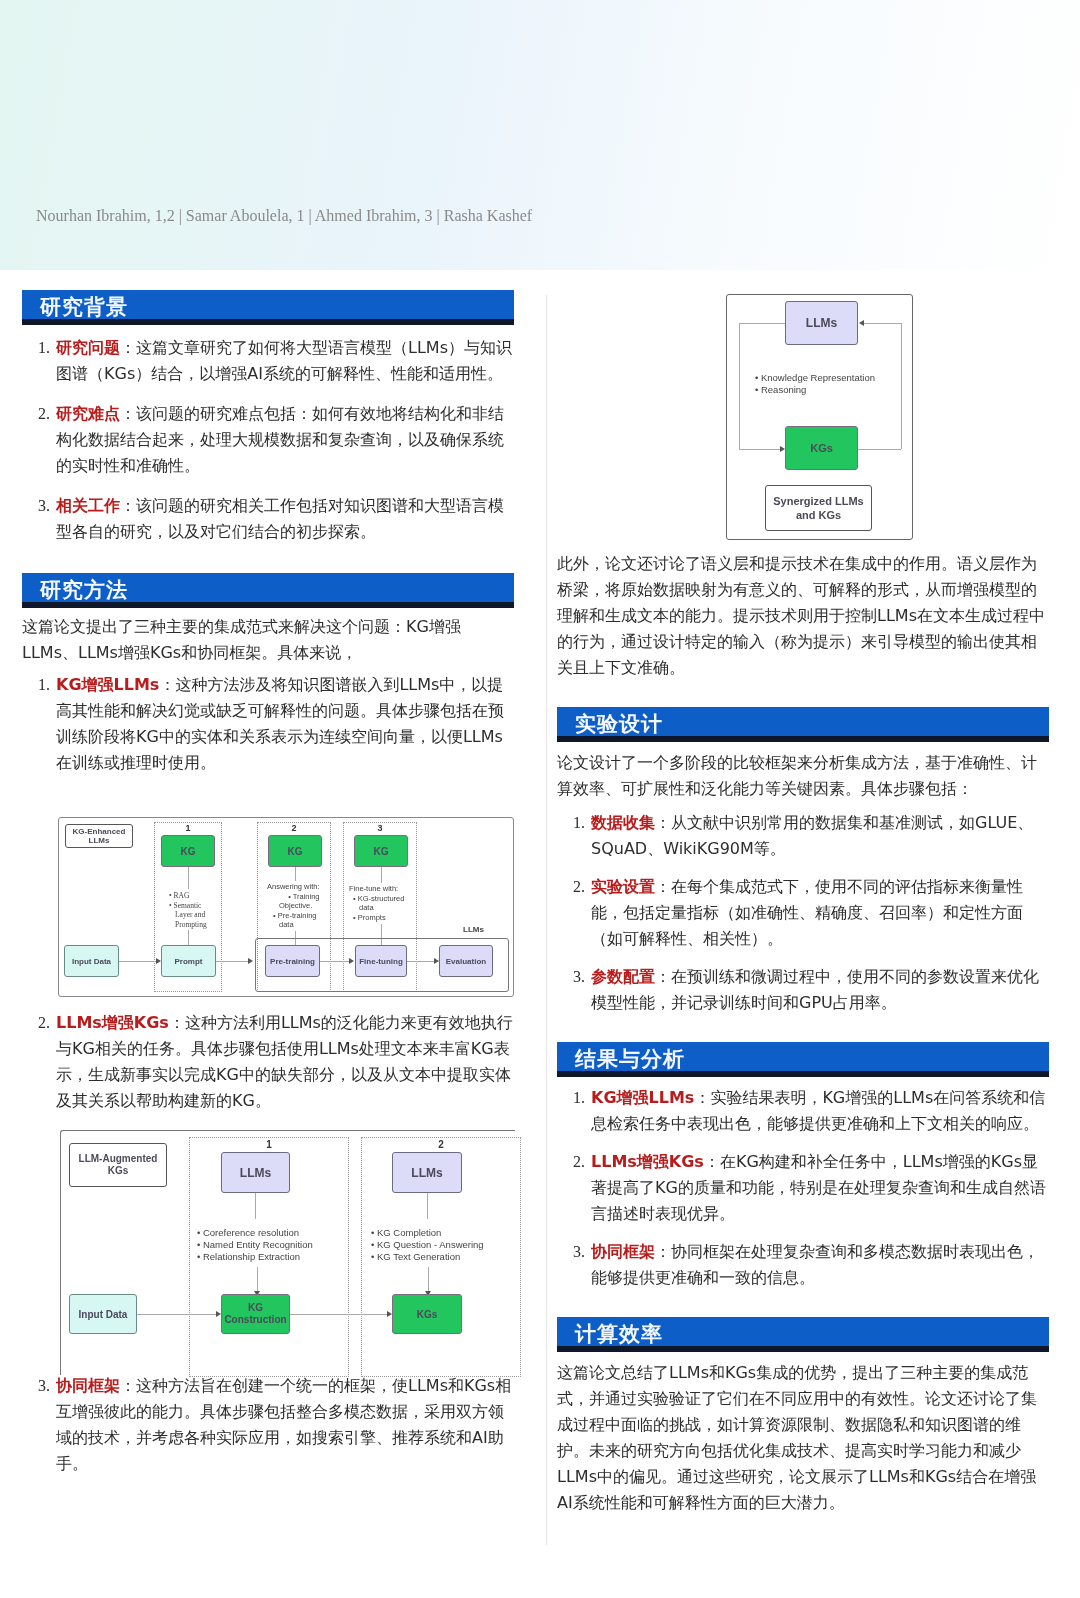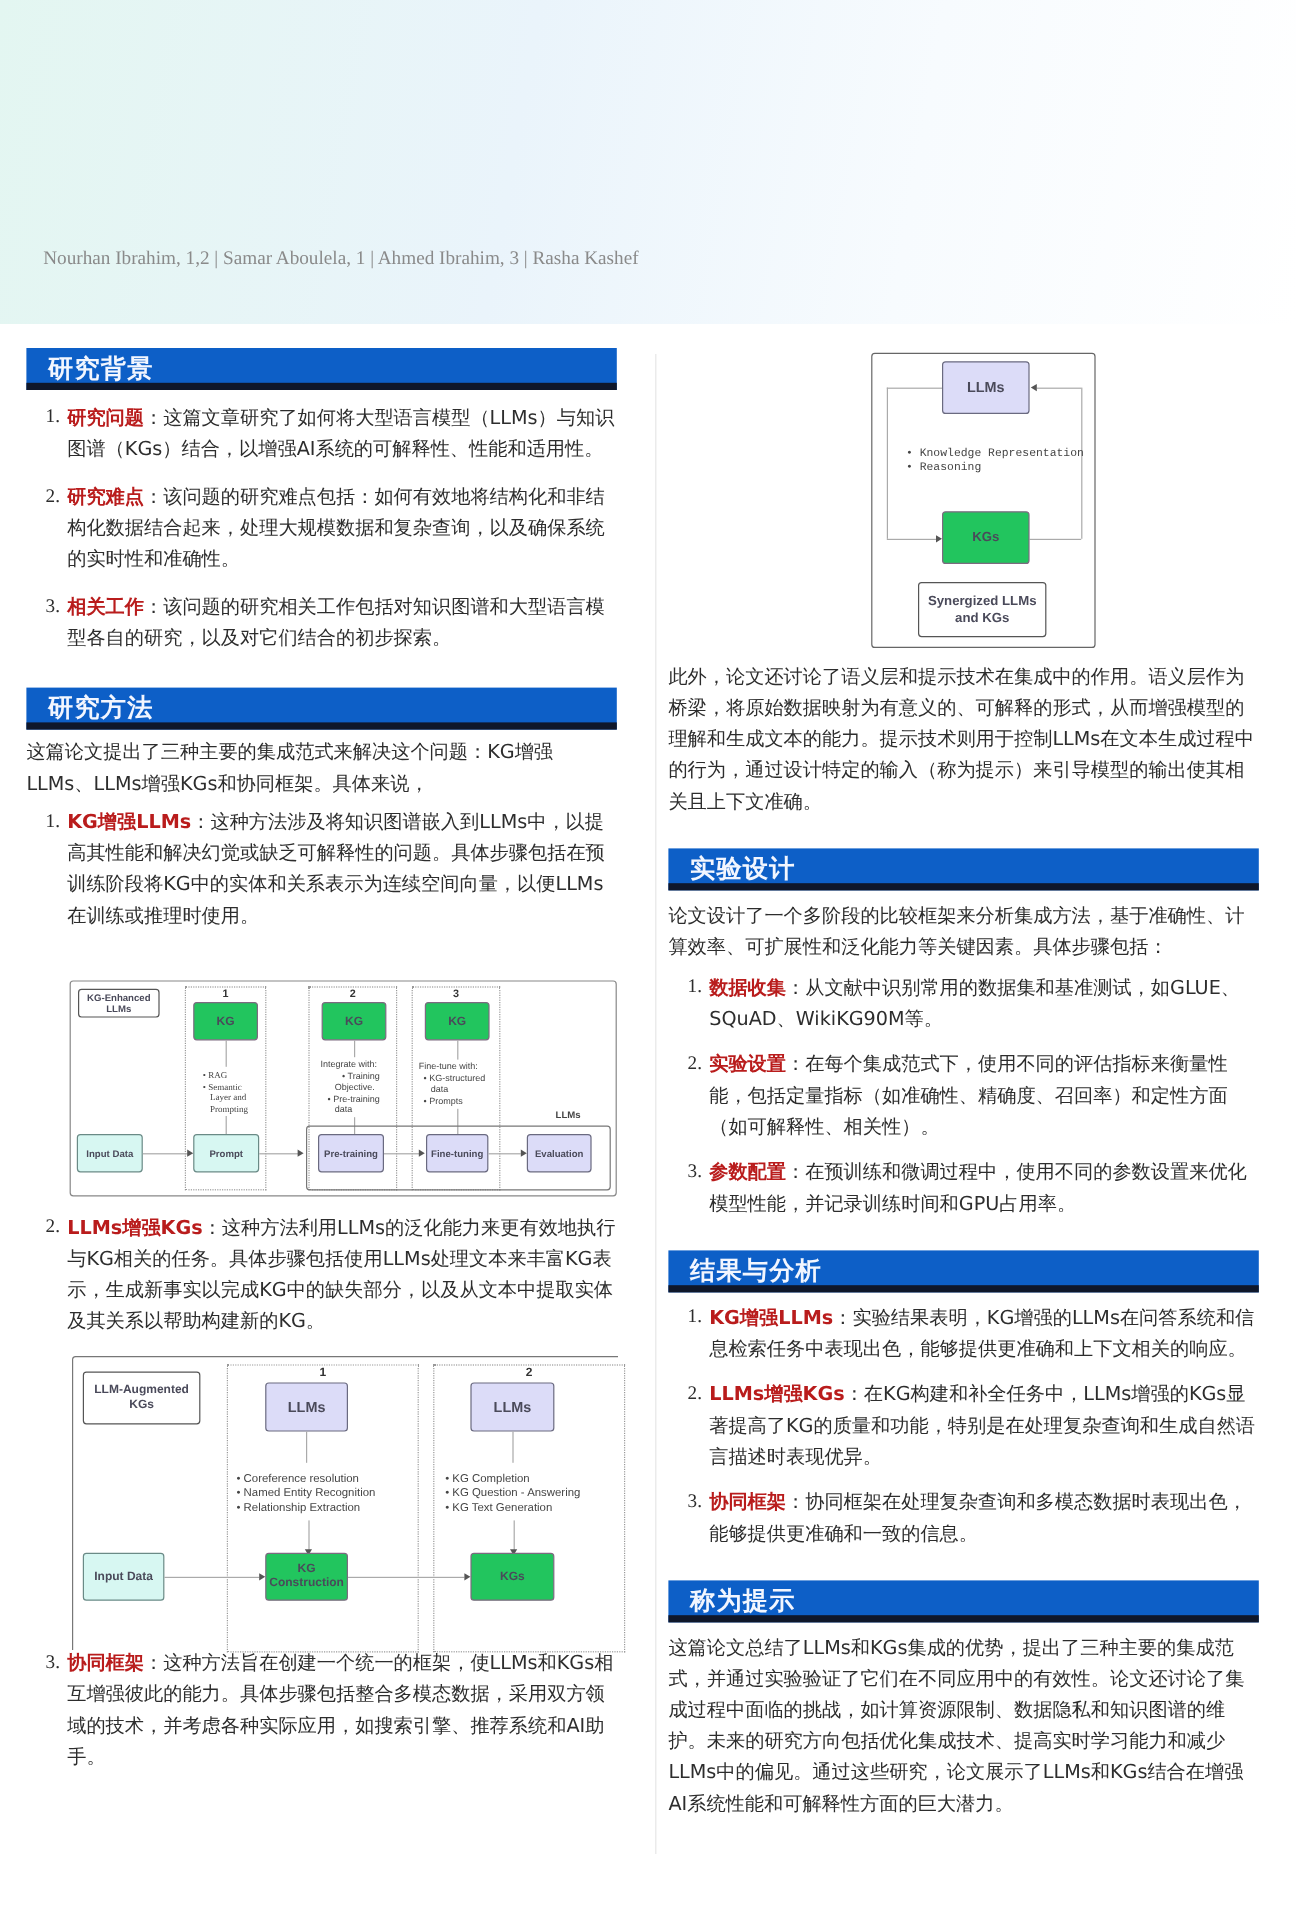--- a/index.html
+++ b/index.html
@@ -106,21 +106,21 @@
   <div class="vline" style="left:236px; top:49px; height:14px;"></div>
   <div class="vline" style="left:322px; top:49px; height:16px;"></div>
 
   <div class="dtext" style="left:110px; top:73px; font-size:7.5px; line-height:9.5px;font-family:Liberation Serif, serif;">
     <span class="bul">• RAG</span>
     <span class="bul">• Semantic</span>
     <span class="bul" style="padding-left:6px;">Layer and</span>
     <span class="bul" style="padding-left:6px;">Prompting</span>
   </div>
   <div class="dtext" style="left:208px; top:64px; font-size:7.5px; line-height:9.5px;">
-    <span class="bul">Integrate with:</span>
+    <span class="bul">Answering with:</span>
     <span class="bul" style="padding-left:6px;text-align:right;">• Training</span>
     <span class="bul" style="padding-left:12px;">Objective.</span>
     <span class="bul" style="padding-left:6px;">• Pre-training</span>
     <span class="bul" style="padding-left:12px;">data</span>
   </div>
   <div class="dtext" style="left:290px; top:66px; font-size:7.5px; line-height:9.5px;">
     <span class="bul">Fine-tune with:</span>
     <span class="bul" style="padding-left:4px;">• KG-structured</span>
     <span class="bul" style="padding-left:10px;">data</span>
     <span class="bul" style="padding-left:4px;">• Prompts</span>
@@ -206,21 +206,21 @@
   <div class="hline" style="left:12px; top:28px; width:46px;"></div>
   <div class="vline" style="left:12px; top:28px; height:126px;"></div>
   <div class="hline" style="left:12px; top:154px; width:41px;"></div>
   <div class="arrow-r" style="left:53px; top:151px;"></div>
 
   <div class="hline" style="left:131px; top:154px; width:43px;"></div>
   <div class="vline" style="left:174px; top:28px; height:126px;"></div>
   <div class="hline" style="left:137px; top:28px; width:37px;"></div>
   <div class="arrow-l" style="left:132px; top:25px;"></div>
 
-  <div class="dtext" style="left:28px; top:77px; font-size:9.5px; line-height:12px;font-family:Liberation Mono, monospace;">
+  <div class="dtext" style="left:28px; top:77px; font-size:9.5px; line-height:12px;">
     <span class="bul">• Knowledge Representation</span>
     <span class="bul">• Reasoning</span>
   </div>
 
   <div class="dbox pink" style="left:58px; top:131px; width:73px; height:44px; font-size:11px;">KGs</div>
   <div class="dbox white" style="left:38px; top:190px; width:107px; height:46px; font-size:11px; line-height:14px; padding:0 6px;">Synergized LLMs and KGs</div>
 </div>
 
 <div class="col col-right" style="top:551px;">
   <p class="para">此外，论文还讨论了语义层和提示技术在集成中的作用。语义层作为桥梁，将原始数据映射为有意义的、可解释的形式，从而增强模型的理解和生成文本的能力。提示技术则用于控制LLMs在文本生成过程中的行为，通过设计特定的输入（称为提示）来引导模型的输出使其相关且上下文准确。</p>
@@ -238,16 +238,16 @@
   <section style="margin-top:26px;">
     <div class="sec-head">结果与分析</div>
     <ol class="items" style="margin-top:8px;">
       <li style="margin-bottom:12px;"><span class="num">1.</span><b>KG增强LLMs</b><span>：实验结果表明，KG增强的LLMs在问答系统和信息检索任务中表现出色，能够提供更准确和上下文相关的响应。</span></li>
       <li style="margin-bottom:12px;"><span class="num">2.</span><b>LLMs增强KGs</b><span>：在KG构建和补全任务中，LLMs增强的KGs显著提高了KG的质量和功能，特别是在处理复杂查询和生成自然语言描述时表现优异。</span></li>
       <li><span class="num">3.</span><b>协同框架</b><span>：协同框架在处理复杂查询和多模态数据时表现出色，能够提供更准确和一致的信息。</span></li>
     </ol>
   </section>
 
   <section style="margin-top:26px;">
-    <div class="sec-head">称为提示</div>
+    <div class="sec-head">计算效率</div>
     <p class="para" style="margin-top:8px;">这篇论文总结了LLMs和KGs集成的优势，提出了三种主要的集成范式，并通过实验验证了它们在不同应用中的有效性。论文还讨论了集成过程中面临的挑战，如计算资源限制、数据隐私和知识图谱的维护。未来的研究方向包括优化集成技术、提高实时学习能力和减少LLMs中的偏见。通过这些研究，论文展示了LLMs和KGs结合在增强AI系统性能和可解释性方面的巨大潜力。</p>
   </section>
 </div>
 
 </body></html>

